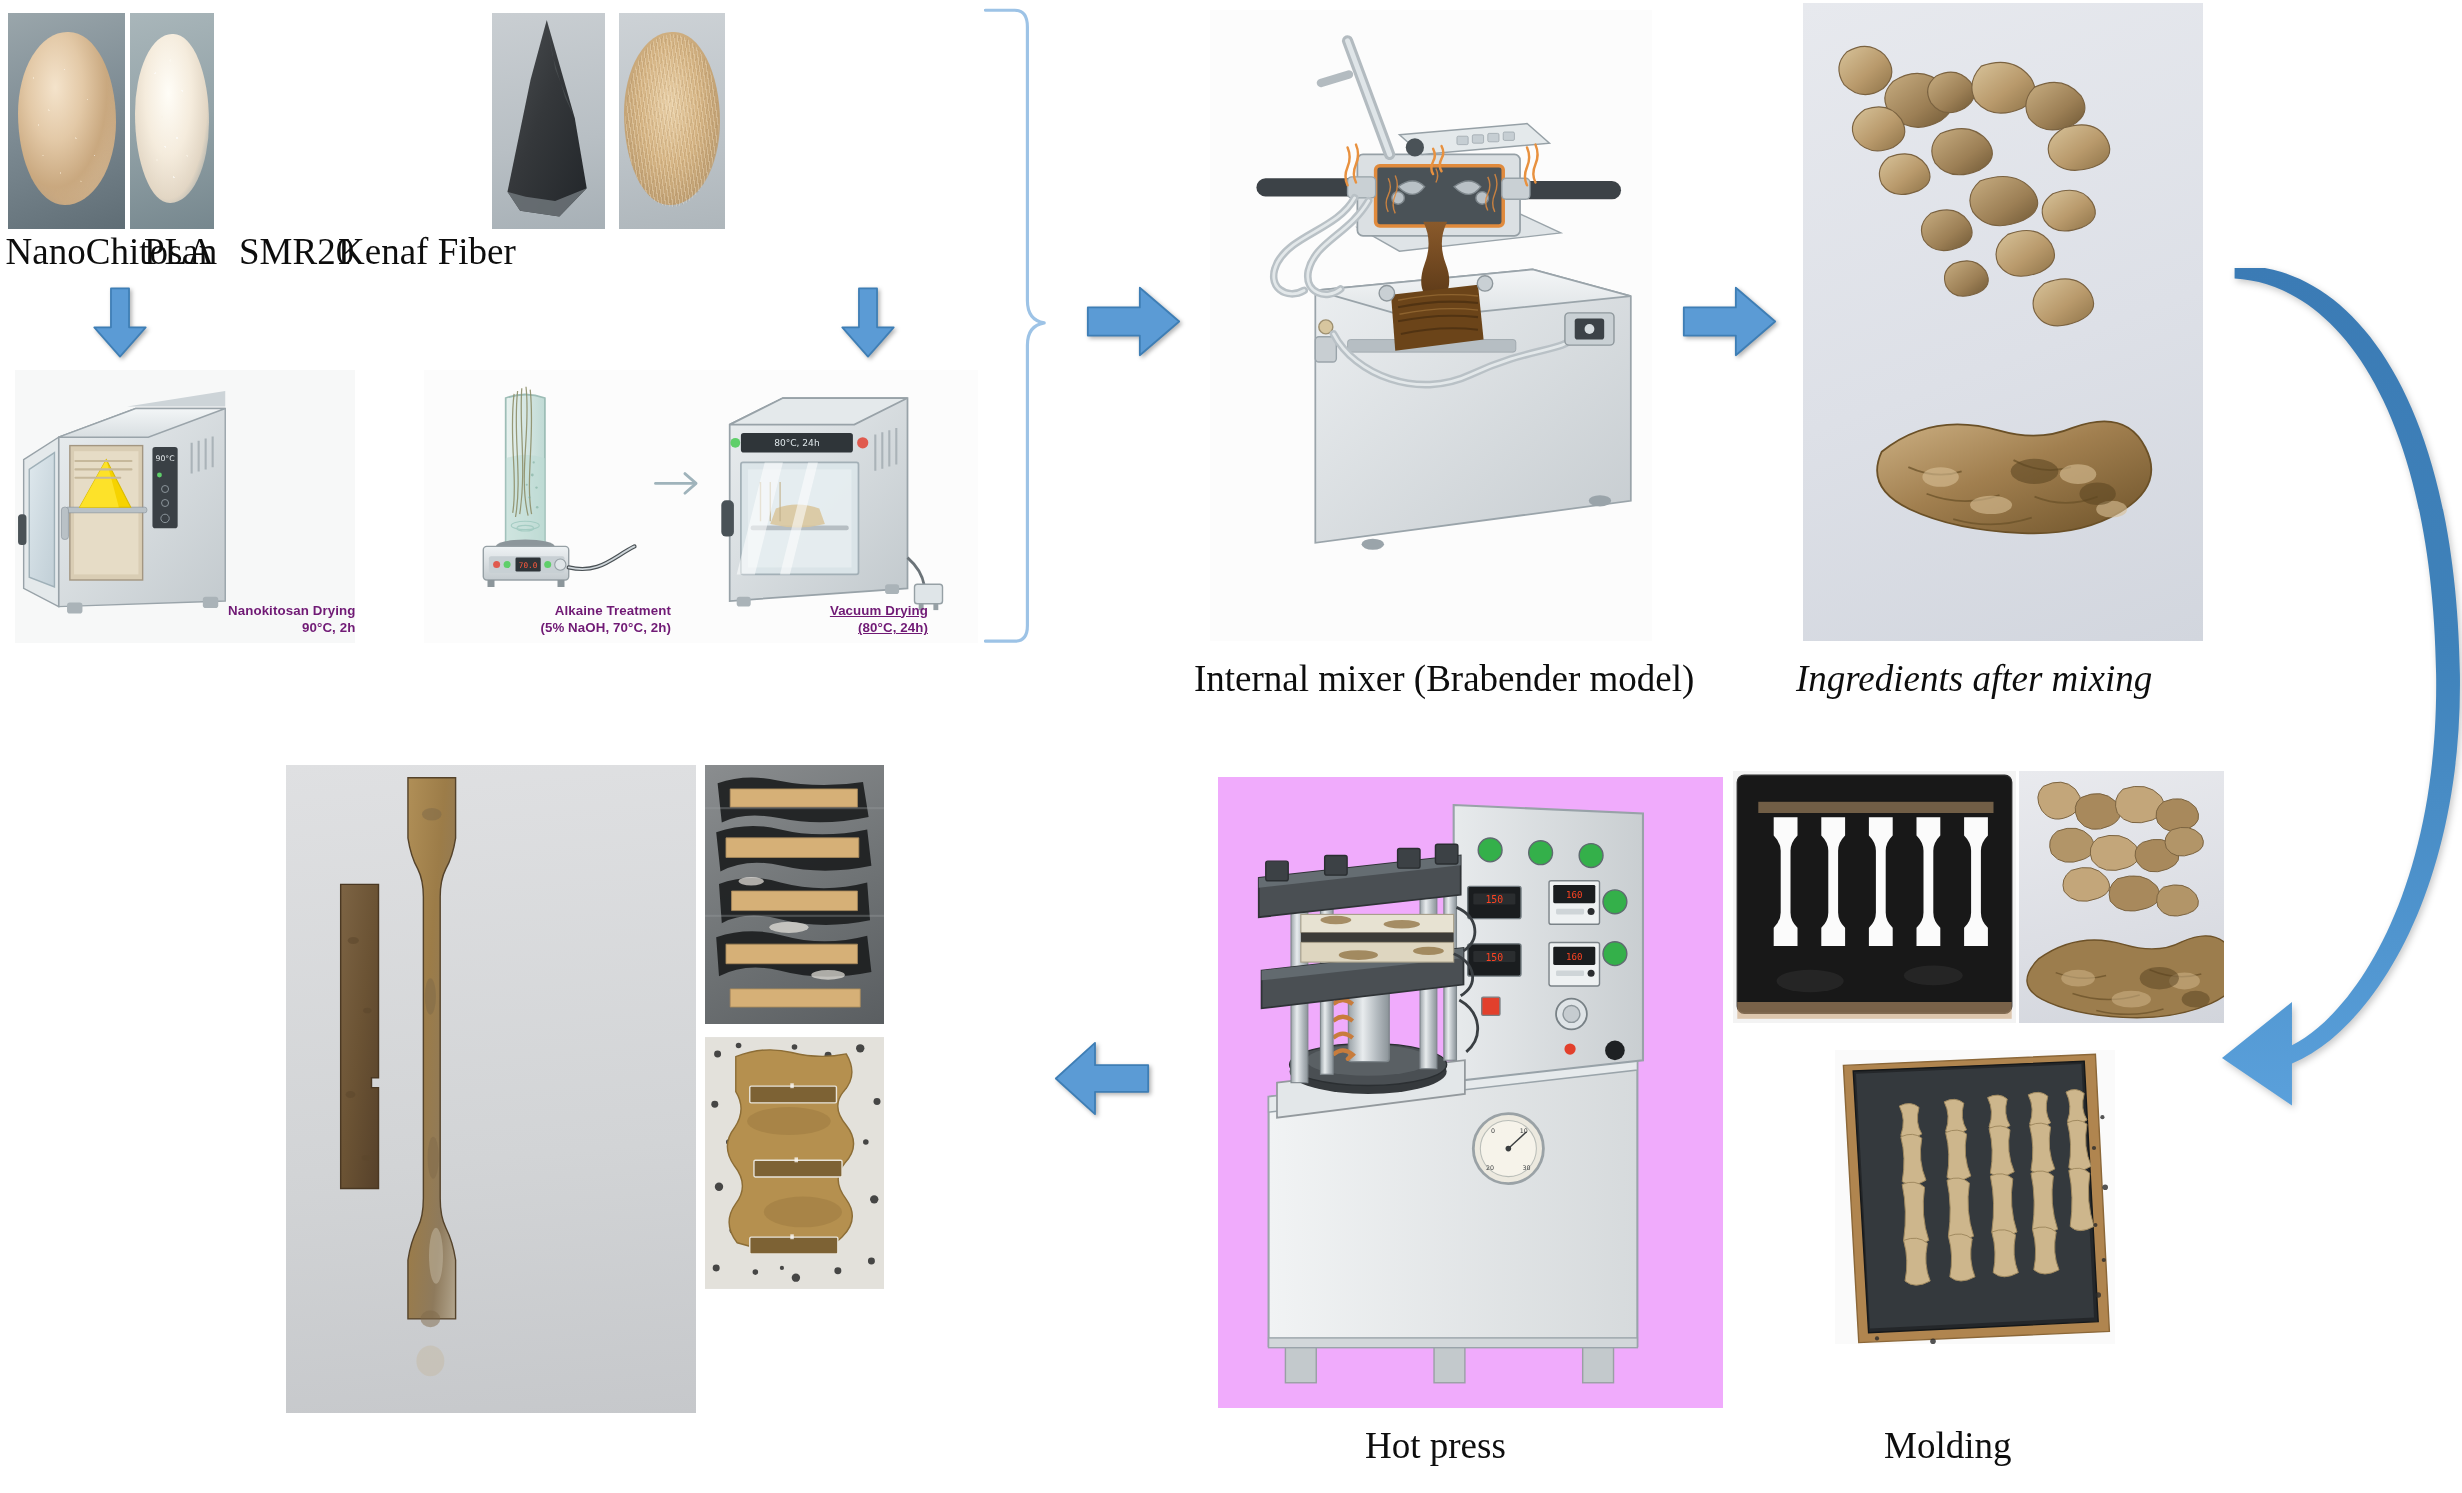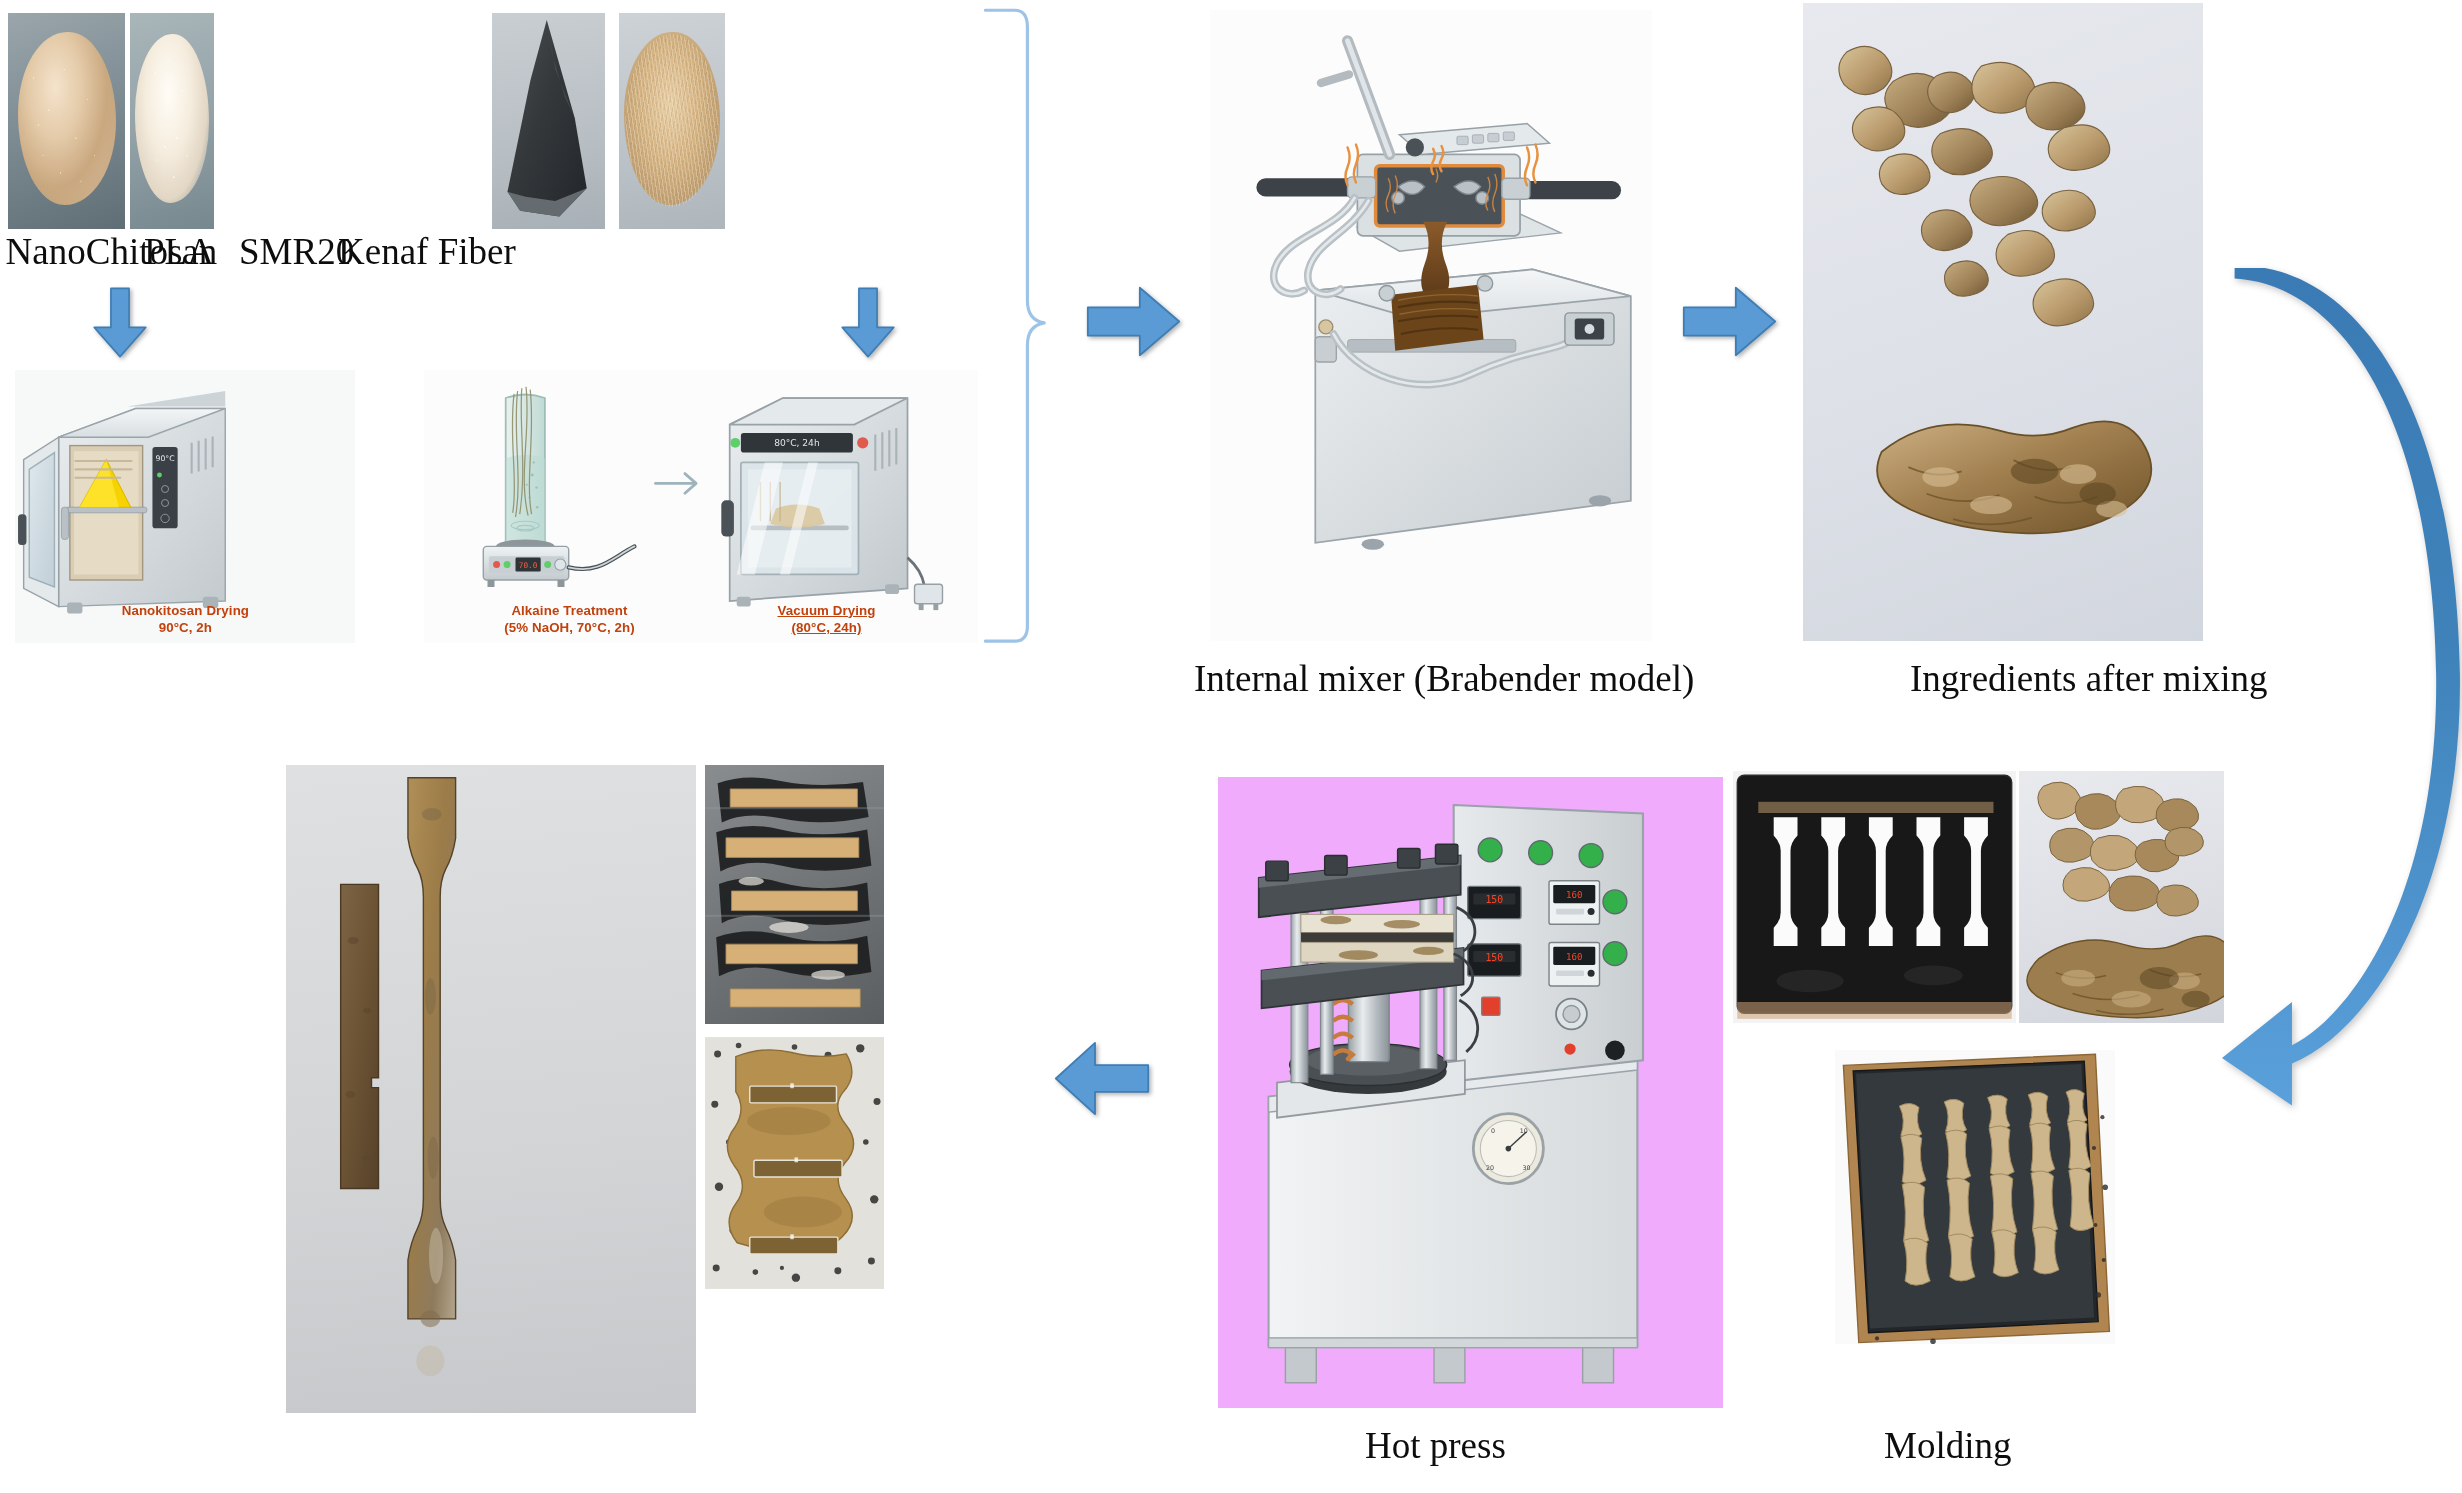--- a/index.html
+++ b/index.html
@@ -5,21 +5,21 @@
   html,body{margin:0;padding:0;background:#ffffff;}
   body{width:2462px;height:1494px;position:relative;overflow:hidden;
        font-family:"Liberation Serif",serif;}
   .stage{position:absolute;left:0;top:0;width:2462px;height:1475px;}
   .abs{position:absolute;}
   .photo{position:absolute;overflow:hidden;background:#cfd3d6;}
   .cap{position:absolute;color:#0d0d0d;font-family:"Liberation Serif",serif;
        white-space:nowrap;line-height:1.05;}
   .cap-main{font-size:37px;}
   .cap-sm{font-family:"Liberation Sans",sans-serif;font-size:13.3px;font-weight:bold;
-          color:#c2410c;text-align:center;line-height:1.35;letter-spacing:0.1px;}
+          color:#701a75;text-align:right;line-height:1.35;letter-spacing:0.1px;}
   .illus{position:absolute;overflow:hidden;background:#fdfdfd;}
 
   
   .grain{position:absolute;inset:0;}
   .pile{position:absolute;border-radius:50% 48% 52% 47%/47% 52% 48% 53%;}
 
   
   .arrow-r,.arrow-l,.arrow-d{position:absolute;}
   .arrow-r svg,.arrow-l svg,.arrow-d svg{display:block;width:100%;height:100%;
       filter:drop-shadow(2.1px 2.8px 2.1px rgba(0,0,0,.30));}
@@ -463,21 +463,21 @@
       <ellipse cx="392" cy="672" rx="26" ry="14"></ellipse>
       <ellipse cx="440" cy="722" rx="22" ry="12"></ellipse>
     </g>
     <g fill="#5a4420" opacity=".55">
       <ellipse cx="330" cy="668" rx="34" ry="18"></ellipse>
       <ellipse cx="420" cy="700" rx="26" ry="16"></ellipse>
     </g>
   </svg>
 </div>
 
-<div class="cap cap-main" style="left:1910px;top:660px;">Ingredients after mixing</div>
+<div class="cap cap-main" style="left:1796px;top:660px;font-style:italic;">Ingredients after mixing</div>
 
 <div class="curve abs" style="left:2215px;top:268px;width:247px;height:841px;">
   <svg viewBox="0 0 353 1200">
     <defs>
       <linearGradient id="curveG" x1="0" y1="0" x2="0" y2="1">
         <stop offset="0" stop-color="#3b7bb5"></stop>
         <stop offset="45%" stop-color="#3f82ba"></stop>
         <stop offset="100%" stop-color="#5aa0db"></stop>
       </linearGradient>
     </defs>

